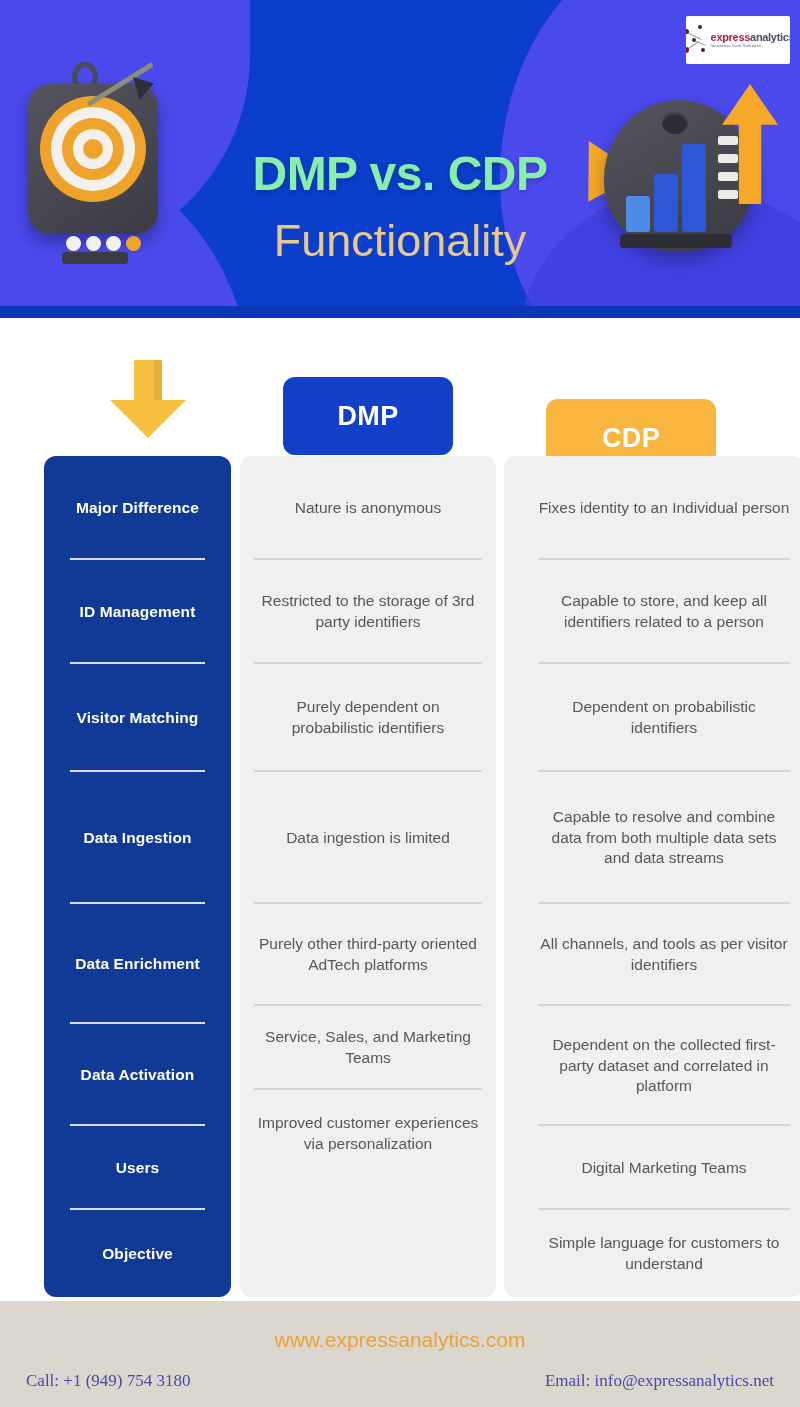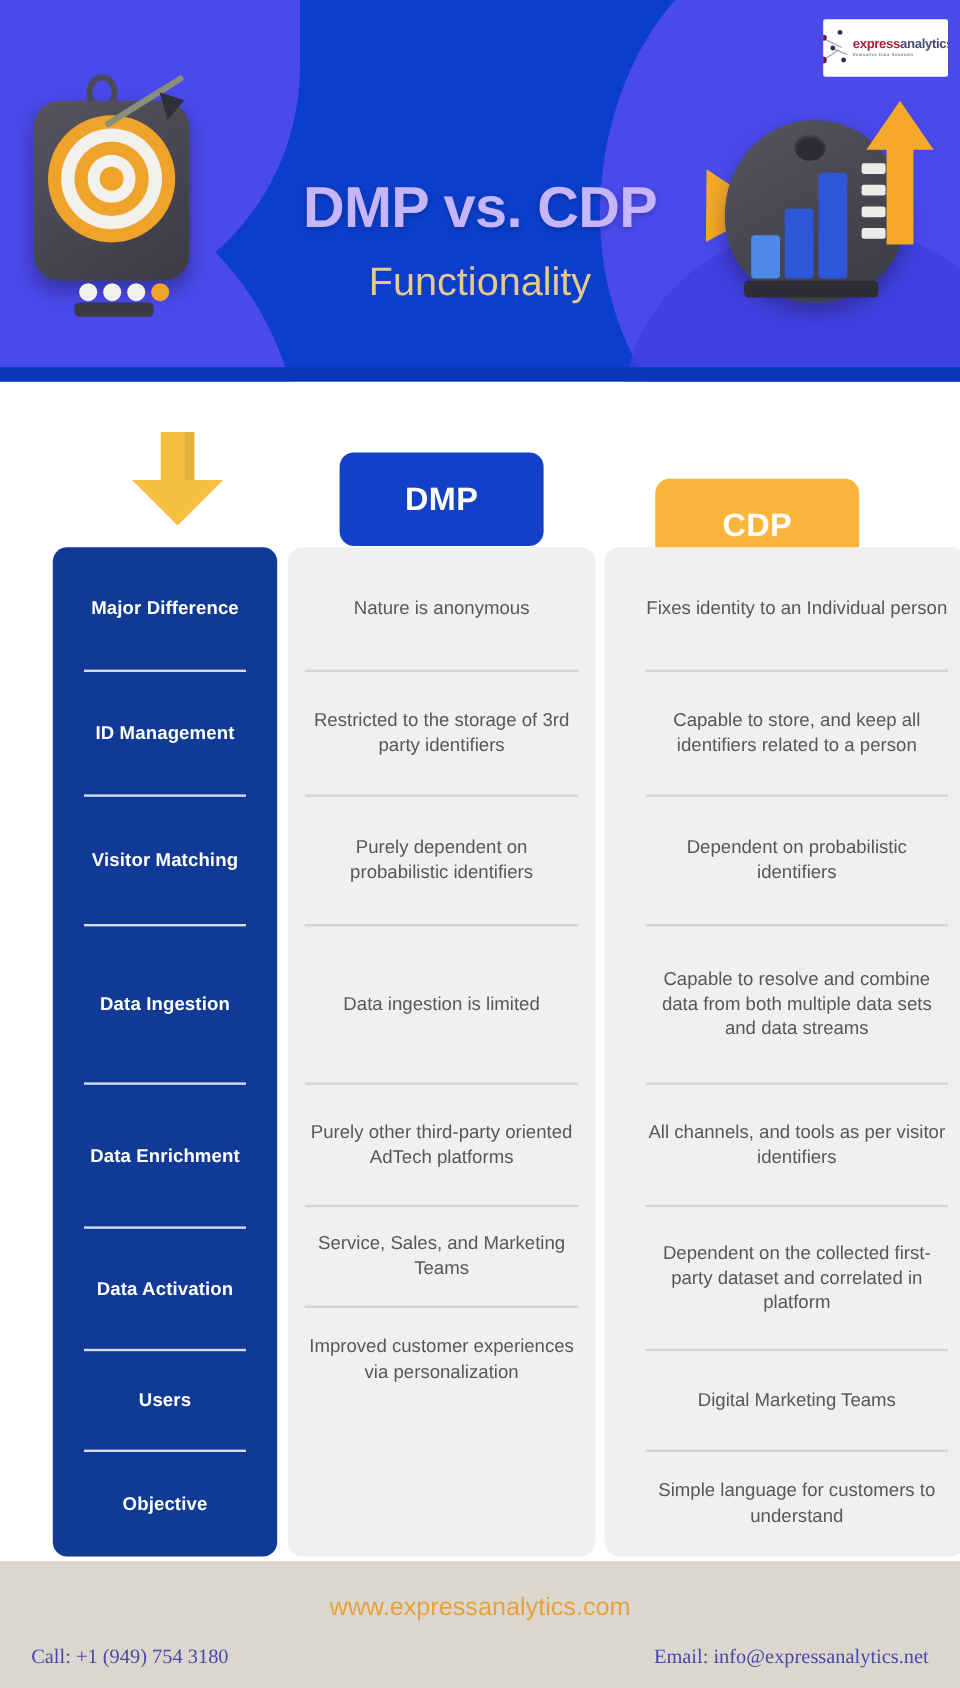--- a/index.html
+++ b/index.html
@@ -90,27 +90,27 @@
 
   .hero-titles {
     position: absolute;
     left: 0; right: 0; top: 150px;
     text-align: center;
     z-index: 5;
   }
   .hero-title {
     font-size: 48px;
     font-weight: bold;
-    color: #c4b5fd;
+    color: #86efac;
     letter-spacing: -.5px;
     line-height: 1;
     text-shadow: 0 2px 5px rgba(0,0,0,.22);
   }
   .hero-subtitle {
-    font-size: 33px;
+    font-size: 45px;
     color: #E7C98E;
     margin-top: 20px;
     line-height: 1;
   }
 
   
   .ill-target {
     position: absolute; left: 18px; top: 60px;
     width: 170px; height: 220px; z-index: 4;
   }

